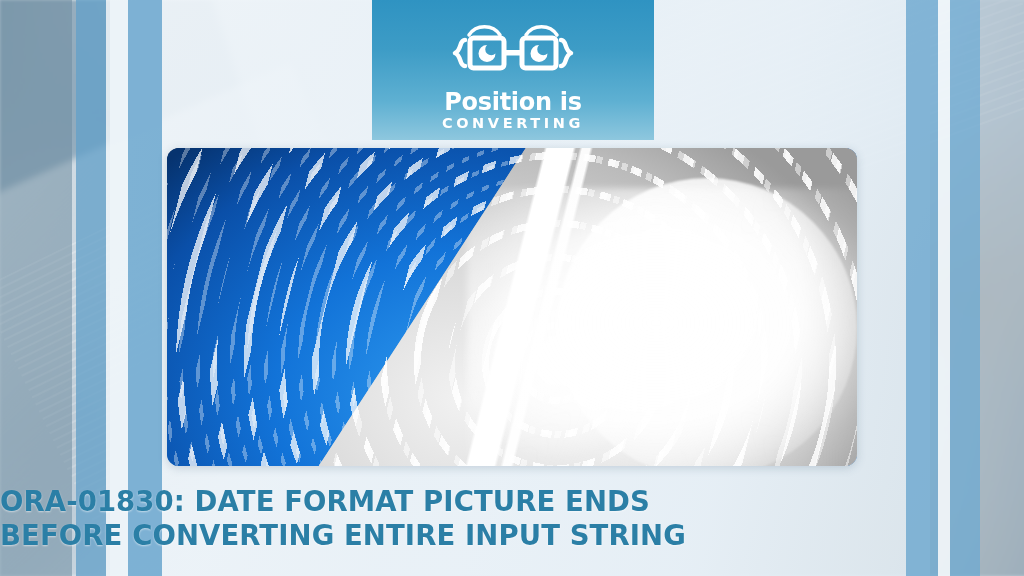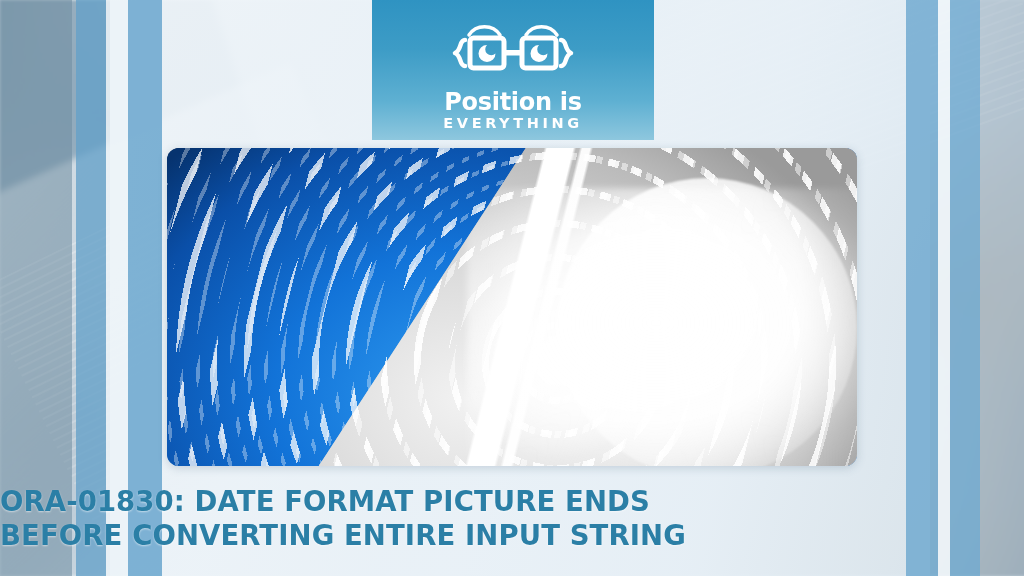--- a/index.html
+++ b/index.html
@@ -329,21 +329,21 @@
       <rect x="144" y="32" width="68" height="60" rx="7" fill="none" stroke="#ffffff" stroke-width="10"></rect>
 
       <rect x="108" y="56" width="36" height="11" fill="#ffffff"></rect>
 
       <path d="M74 46 a17 17 0 1 0 17 17 a12 12 0 0 1 -17 -17 z" fill="#ffffff"></path>
       <path d="M178 46 a17 17 0 1 0 17 17 a12 12 0 0 1 -17 -17 z" fill="#ffffff"></path>
     </svg>
 
     <div class="logo-wordmark">
       <div class="logo-line1">Position is</div>
-      <div class="logo-line2">EVERYTHING</div>
+      <div class="logo-line2">CONVERTING</div>
     </div>
   </div>
 
   <div class="hero">
     <div class="hero-inner">
       <div class="hero-blue"></div>
       <div class="arcs"></div>
       <div class="arcs fine"></div>
       <div class="globe"></div>
       <svg class="globe-land" viewBox="0 0 250 250" aria-hidden="true">

